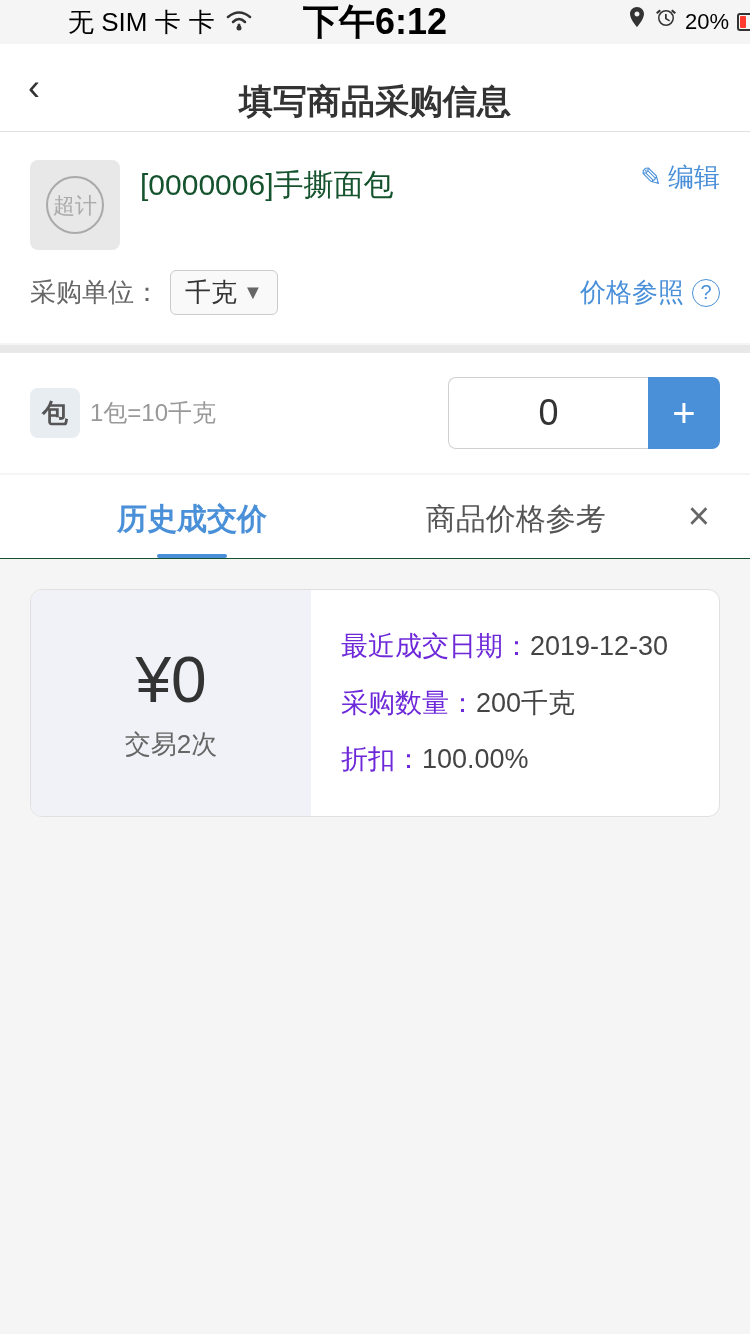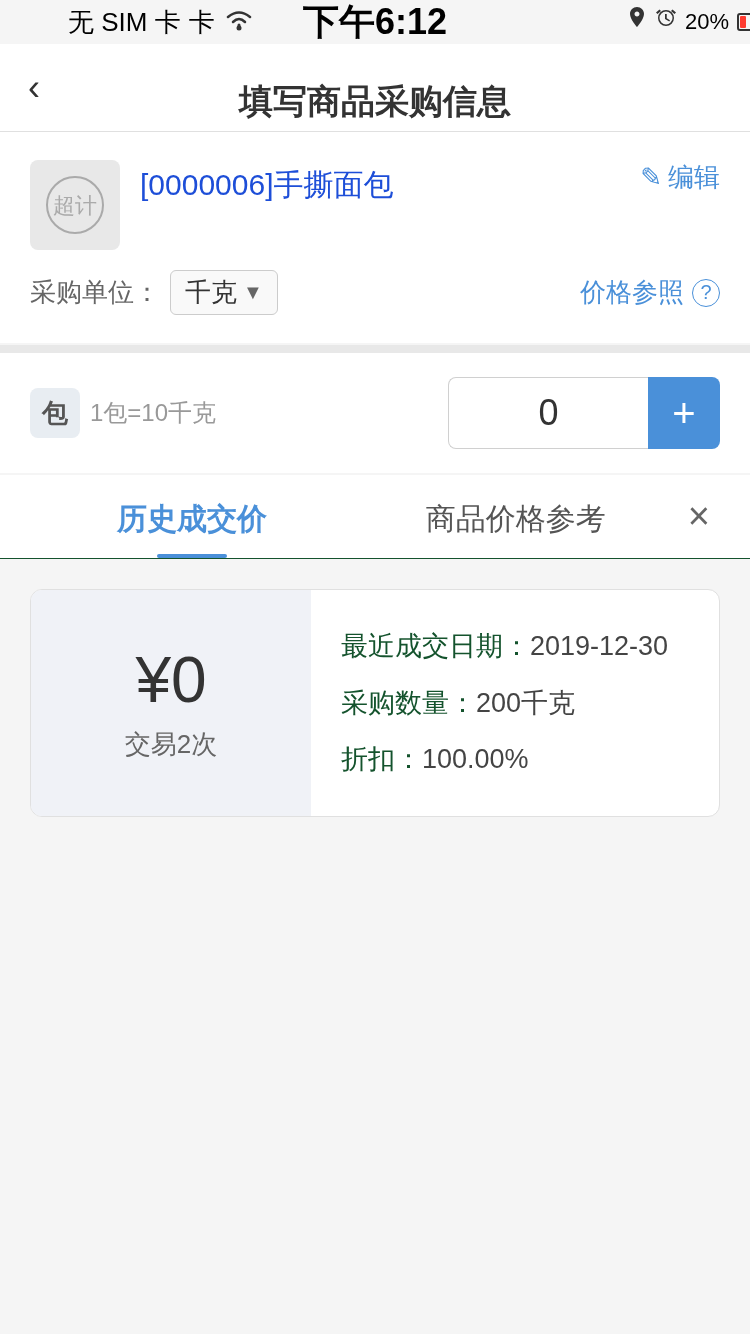--- a/index.html
+++ b/index.html
@@ -131,21 +131,21 @@
       align-items: center;
       justify-content: center;
     }
     .product-info {
       display: flex;
       flex-direction: column;
       justify-content: center;
     }
     .product-name {
       font-size: 30px;
-      color: #1d4ed8;
+      color: #14532d;
       font-weight: 500;
       margin-top: 5px;
     }
     .product-edit {
       color: #4a90d9;
       font-size: 26px;
       display: flex;
       align-items: center;
       gap: 6px;
       cursor: pointer;
@@ -352,21 +352,21 @@
       display: flex;
       flex-direction: column;
       gap: 16px;
     }
     .price-detail-row {
       font-size: 27px;
       color: #444;
       line-height: 1.5;
     }
     .price-detail-label {
-      color: #14532d;
+      color: #6d28d9;
       text-align: center;
     }
   </style>
 </head>
 <body>
 
 <div class="status-bar">
   <div class="status-left">
     <span>无 SIM 卡</span>
     <span>卡</span>

